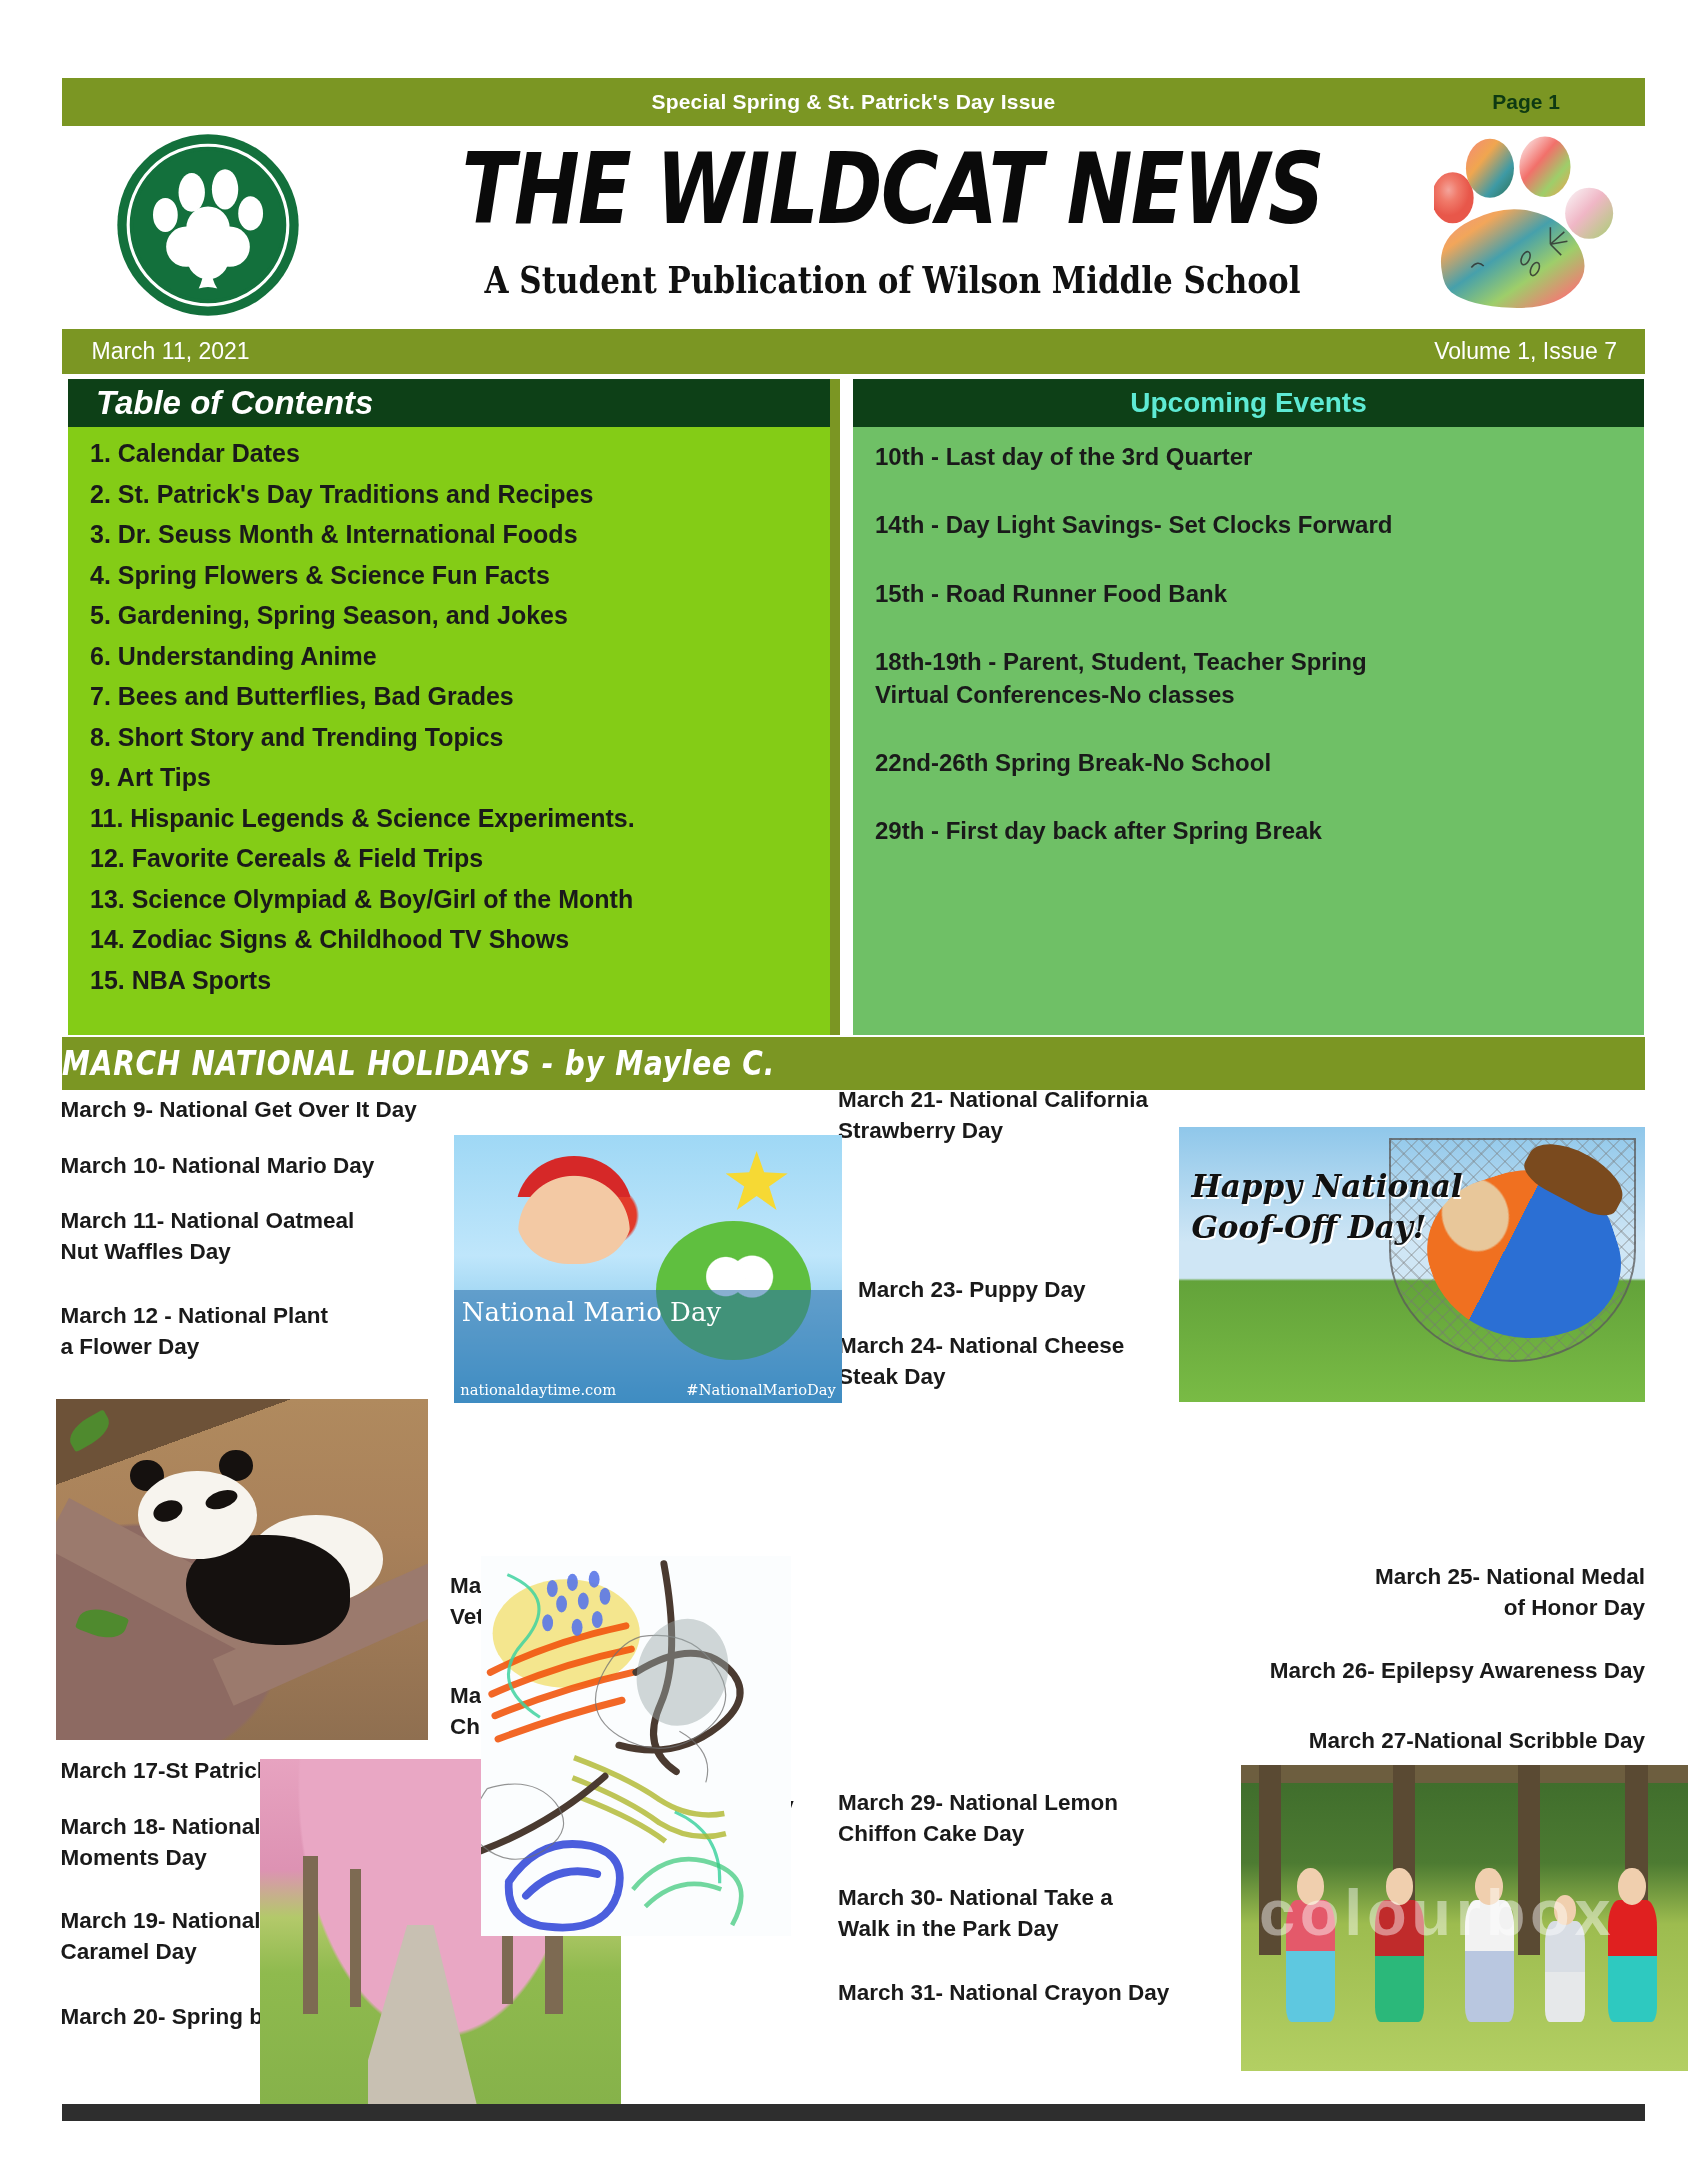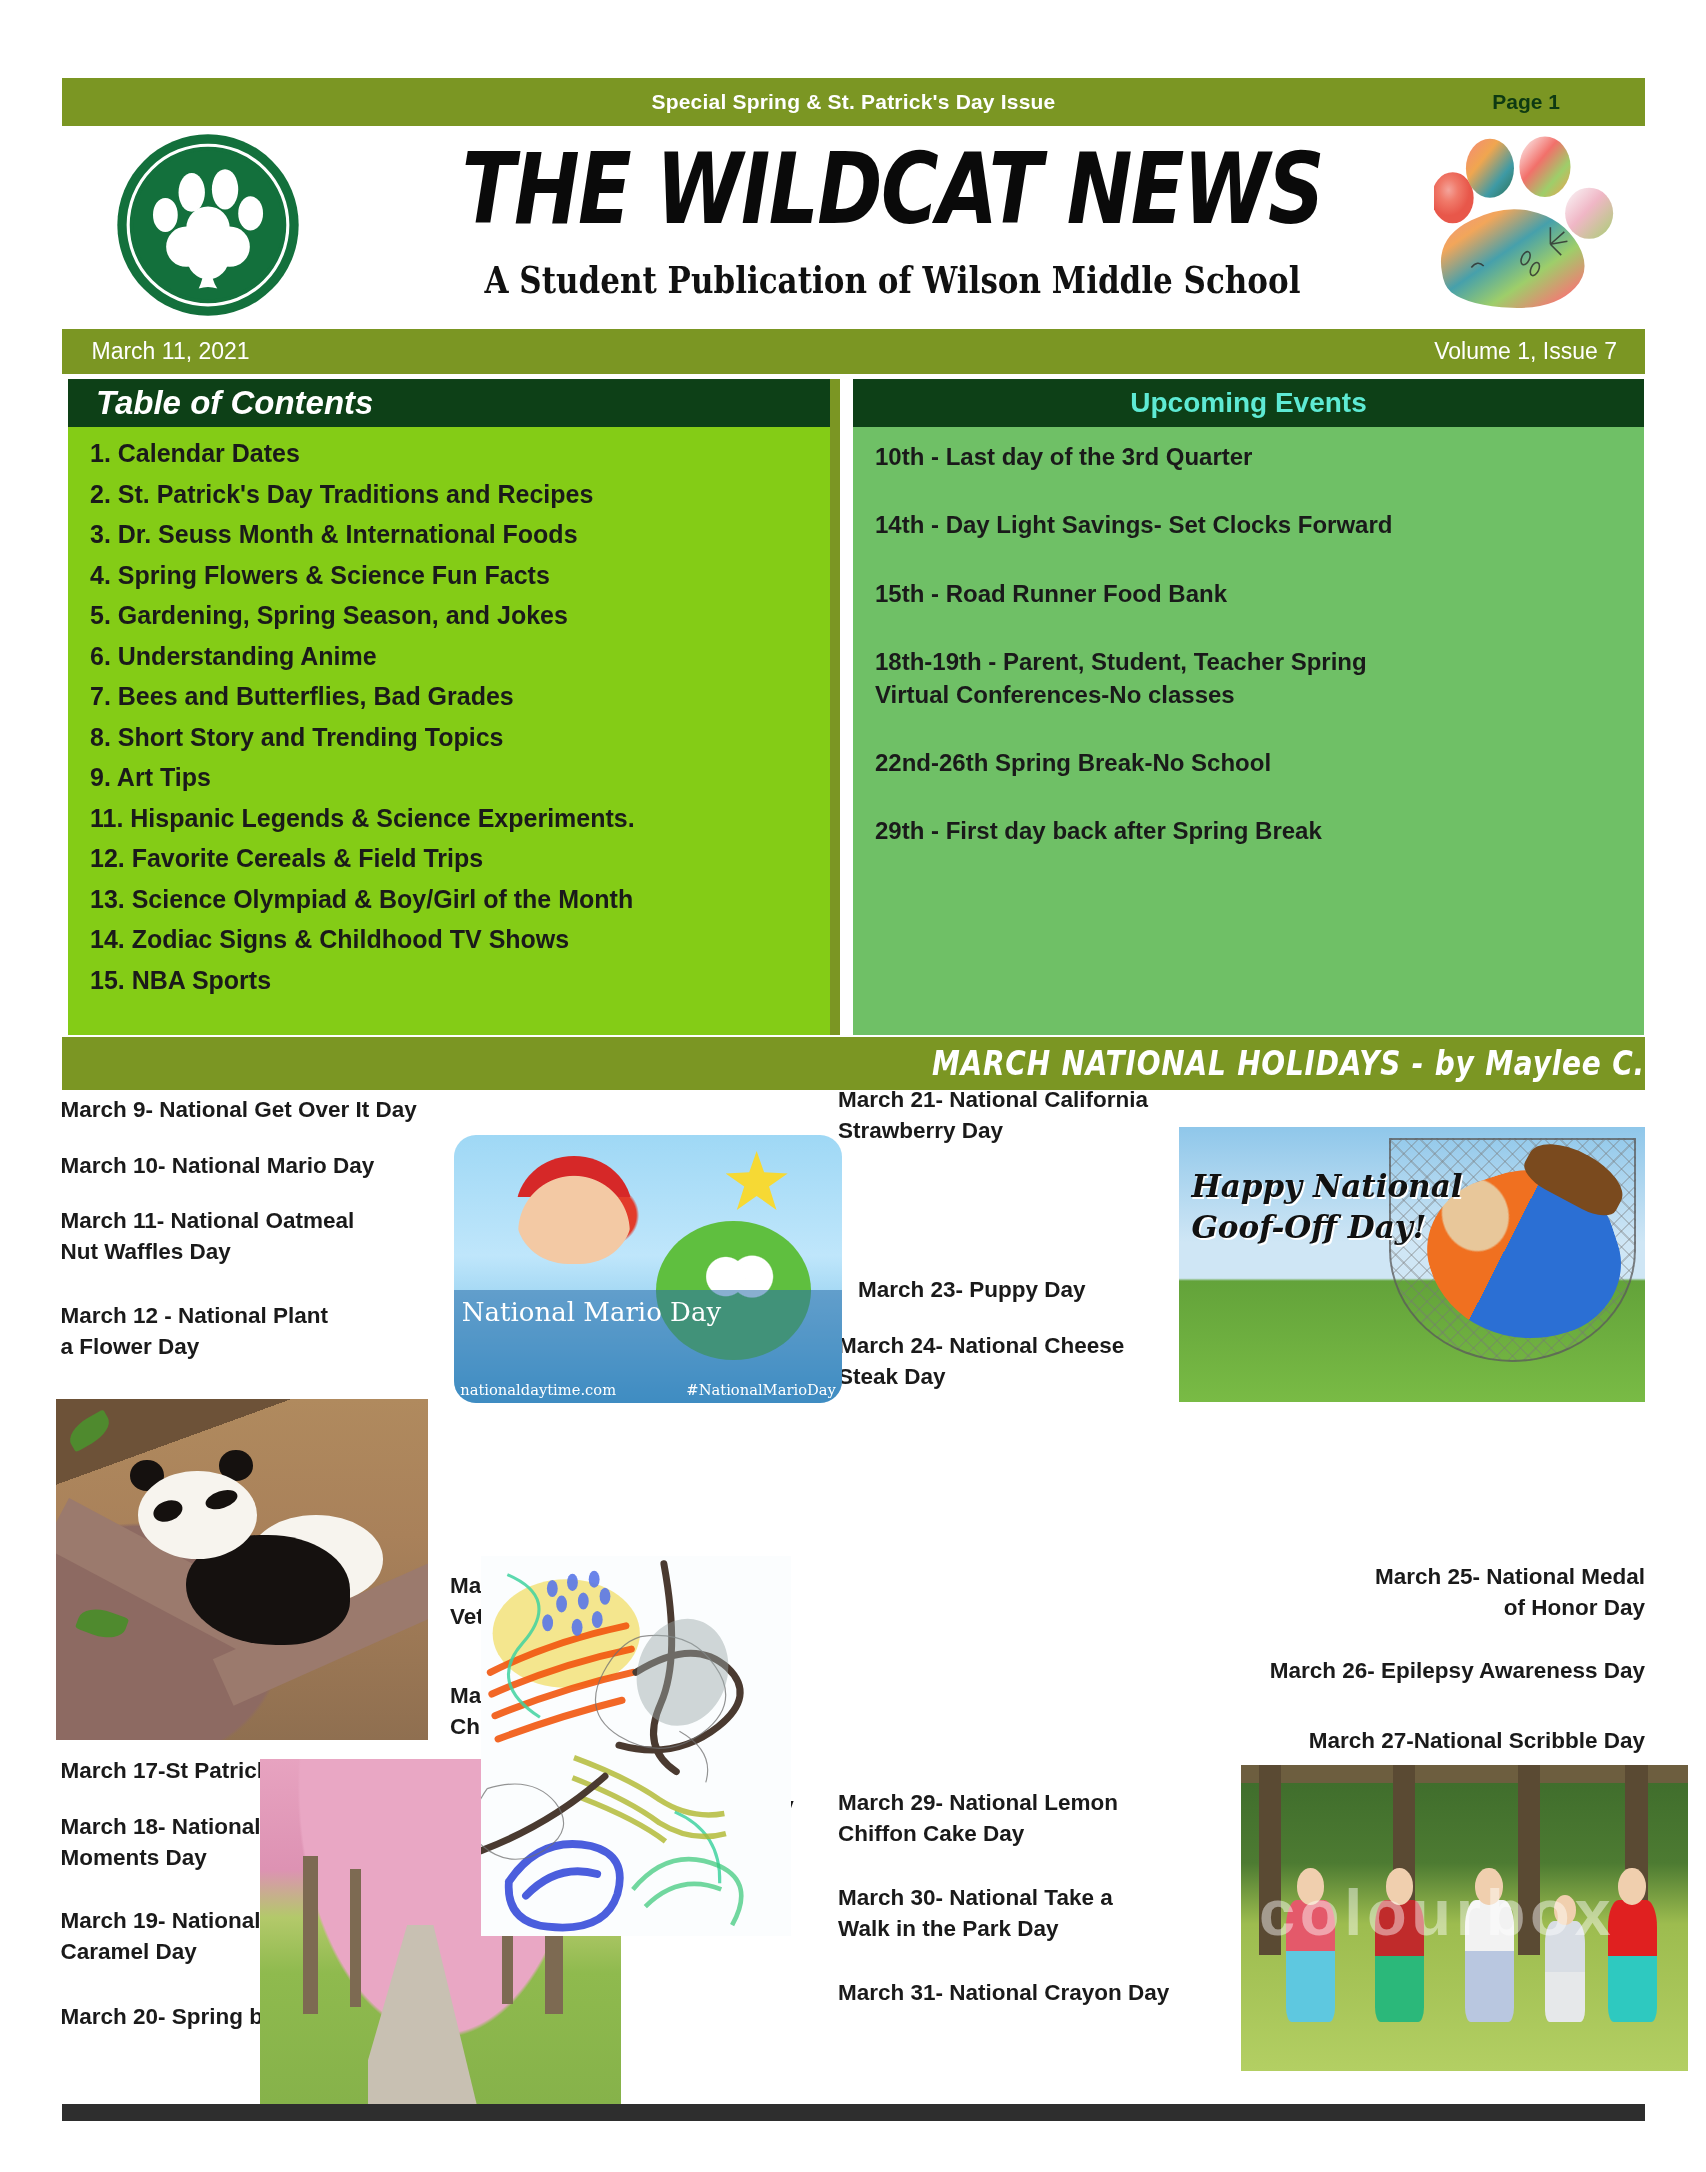--- a/index.html
+++ b/index.html
@@ -179,21 +179,21 @@
   }
 
   
   .holidays-banner {
     position: absolute;
     left: 62px; top: 1037px;
     width: 1583px; height: 53px;
     background: #7b9623;
     display: flex;
     align-items: center;
-    justify-content: flex-end;
+    justify-content: flex-start;
   }
   .holidays-banner-title {
     color: #ffffff;
     font-family: "DejaVu Sans", sans-serif;
     font-size: 28px;
     font-weight: bold;
     font-style: italic;
     letter-spacing: 0.8px;
     transform: scaleY(1.22);
   }
@@ -227,21 +227,20 @@
     width: 1583px; height: 17px;
     background: #2e2e2e;
   }
 
   
   .ph-mario {
     background:
       radial-gradient(circle at 74% 62%, #6fd04a 0 14%, transparent 15%),
       radial-gradient(circle at 40% 30%, #e23b2b 0 9%, transparent 10%),
       linear-gradient(#9fd8f5 0%, #bfe6fb 45%, #5bb2e0 100%);
-    border-radius: 22px;
   }
   .ph-mario .cap {
     position: absolute;
     left: 0; right: 0; bottom: 0;
     height: 42%;
     background: rgba(40,110,170,0.55);
     color: #ffffff;
     font-family: "DejaVu Serif", serif;
     font-size: 26px;
     display: flex;

